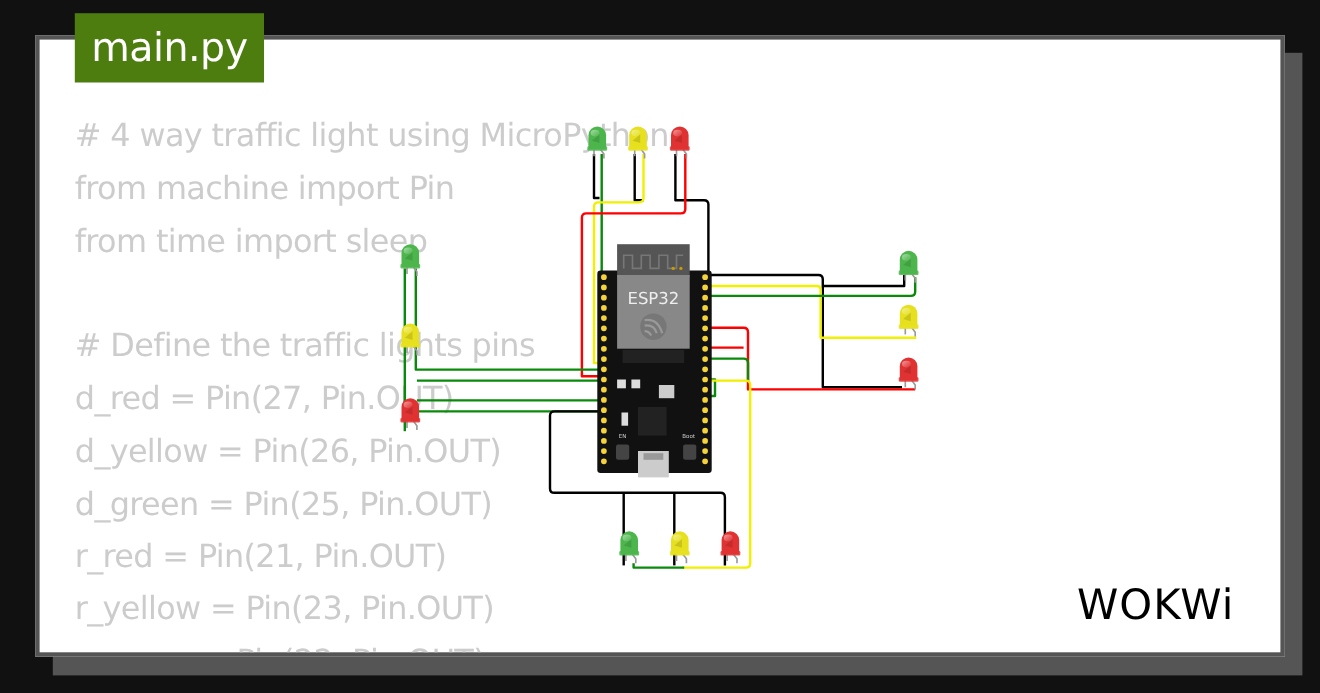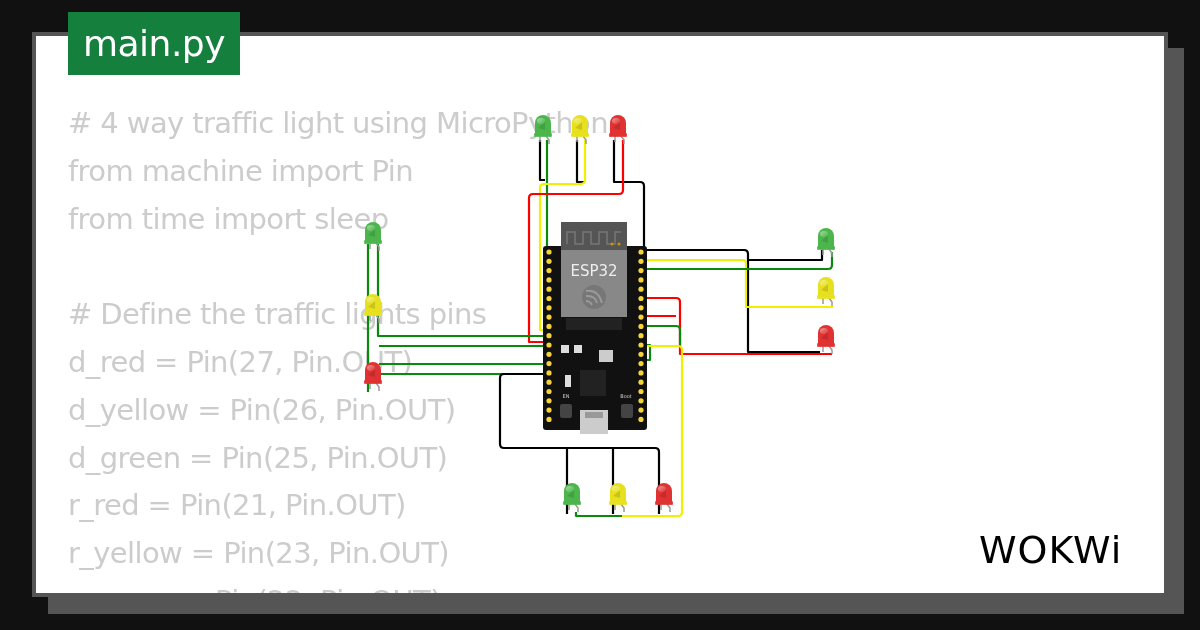--- a/index.html
+++ b/index.html
@@ -1,21 +1,21 @@
 <!DOCTYPE html>
 <html><head>
 <meta charset="utf-8">
 <style>
   html,body{margin:0;padding:0;}
   body{width:1200px;height:630px;background:#111111;position:relative;overflow:hidden;font-family:"DejaVu Sans",sans-serif;}
   .shadow{position:absolute;left:48px;top:48px;width:1136px;height:566px;background:#555555;}
   .card{position:absolute;left:32px;top:32px;width:1128px;height:557px;background:#ffffff;border:4px solid #555555;overflow:hidden;}
   .code{position:absolute;left:68px;top:100px;margin:0;font-family:"DejaVu Sans",sans-serif;font-size:29px;line-height:47.8px;color:#cccccc;white-space:pre;letter-spacing:-0.6px;}
   .code-clip{position:absolute;left:36px;top:36px;width:1128px;height:557px;overflow:hidden;}
-  .tab{position:absolute;left:68px;top:12px;width:172px;height:63px;background:#15803d;color:#ffffff;font-family:"DejaVu Sans",sans-serif;font-size:36px;line-height:63px;text-align:center;letter-spacing:-0.5px;}
+  .tab{position:absolute;left:68px;top:12px;width:172px;height:63px;background:#4d7c0f;color:#ffffff;font-family:"DejaVu Sans",sans-serif;font-size:36px;line-height:63px;text-align:center;letter-spacing:-0.5px;}
   .diagram{position:absolute;left:0;top:0;}
   .logo{position:absolute;left:975px;top:524px;}
 </style>
 </head>
 <body>
 
 <div class="shadow"></div>
 <div class="card"></div>
 
 <div class="code-clip">

